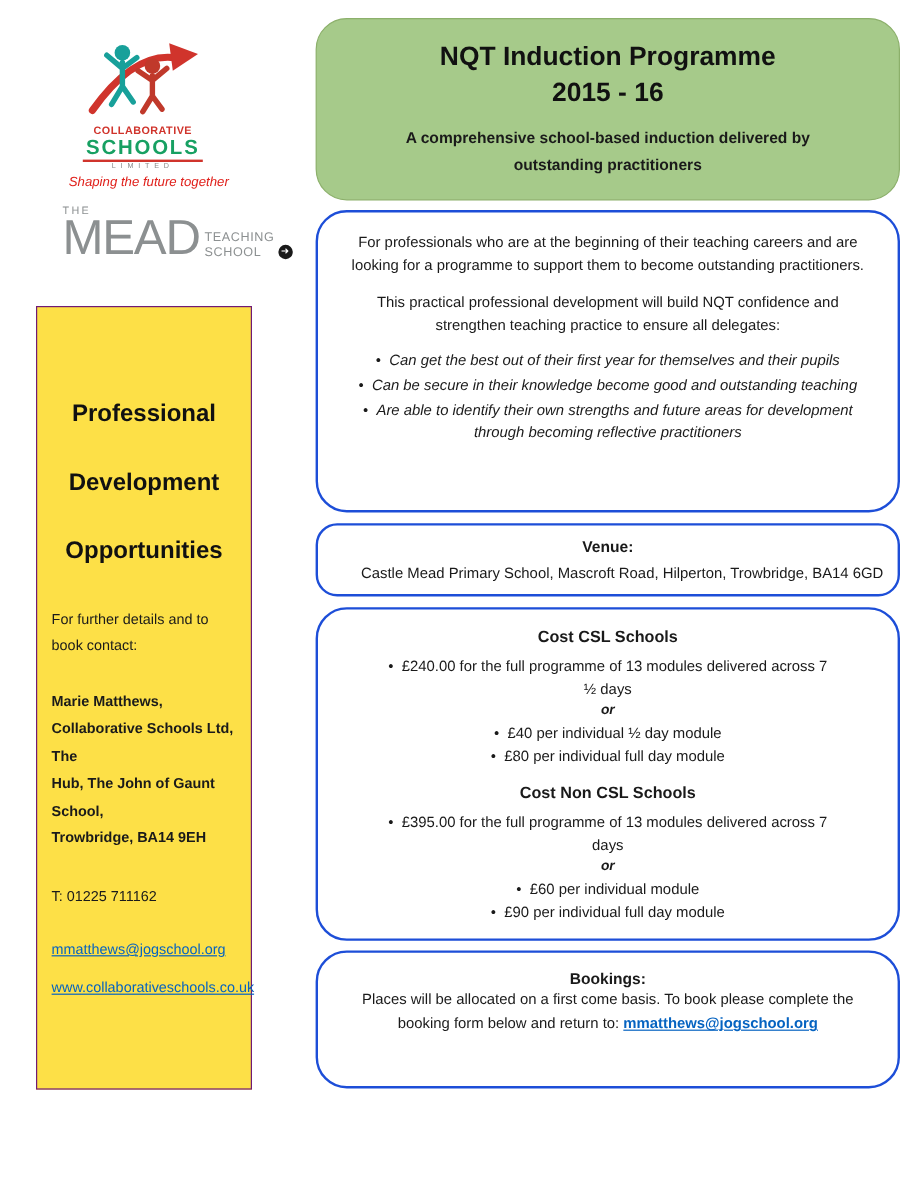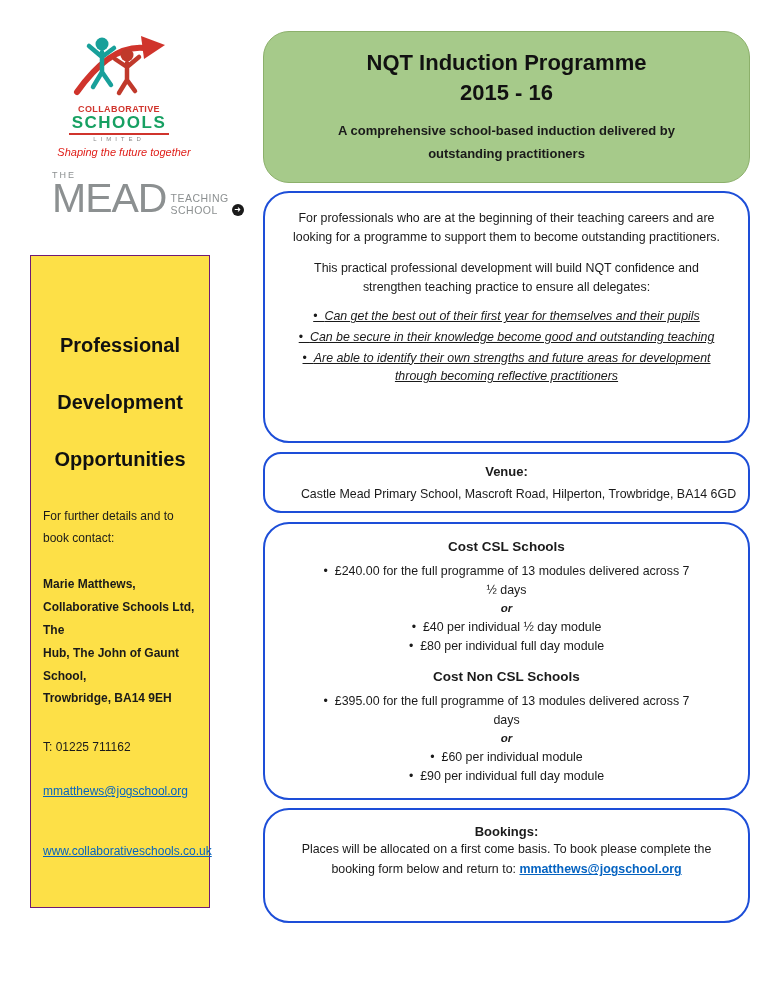--- a/index.html
+++ b/index.html
@@ -28,35 +28,35 @@
 
   
   .green-panel { position:absolute; left:30px; top:255px; width:180px; height:653px;
                  background:#fde047; border:1px solid #701a75; padding:78px 12px 0; }
   .panel-title { text-align:center; font-weight:bold; font-size:20px; color:#111; }
   .panel-title div { margin-bottom:34px; }
   .contact-intro { font-size:12px; line-height:1.85; margin-top:24px; }
   .contact-block { font-size:12px; font-weight:bold; line-height:1.9; margin-top:24px; }
   .phone { font-size:12px; margin-top:30px; }
   .panel-link { display:block; margin-top:30px; font-size:12px; color:#0563C1; text-decoration:underline; cursor:pointer; }
-  .panel-link.last { margin-top:46px; }
+  .panel-link.last { margin-top:18px; }
 
   
-  .right-col { position:absolute; left:263px; top:16px; width:487px; }
+  .right-col { position:absolute; left:263px; top:0; width:487px; }
   .card { border:2px solid #1d4ed8; border-radius:26px; background:#fff; }
   .header-card { margin-top:15px; height:152px; background:#A6CA8A; border:1px solid #8CB06B;
                  text-align:center; padding-top:16px; }
   .header-title { font-size:22px; font-weight:bold; line-height:1.35; color:#111; }
   .header-sub { font-size:13px; font-weight:bold; margin-top:13px; line-height:1.75; }
   .intro-card { margin-top:8px; min-height:252px; padding:16px 22px 10px; font-size:12.4px;
                 text-align:center; line-height:1.5; }
   .intro-para2 { margin-top:13px; }
   .intro-bullets { margin-top:11px; font-style:italic; }
   .bullet::before { content:"\2022\00a0\00a0"; font-style:normal; }
-  .intro-bullets .bullet { max-width:420px; margin:0 auto 2px;text-decoration:underline; }
+  .intro-bullets .bullet { max-width:420px; margin:0 auto 2px; }
   .venue-card { margin-top:9px; height:61px; text-align:center; padding-top:10px; border-radius:18px; }
   .venue-heading { font-size:13px; font-weight:bold; }
   .venue-text { font-size:12.4px; margin-top:8px;padding-left:24px; }
   .cost-card { margin-top:9px; min-height:278px; text-align:center; padding-top:13px;
                font-size:12.4px; line-height:1.55; }
   .cost-heading { font-size:13.5px; font-weight:bold; margin-bottom:4px; }
   .cost-heading2 { margin-top:10px; }
   .cost-bullet-wide { max-width:372px; margin:0 auto; }
   .or { font-weight:bold; font-style:italic; font-size:11.5px; }
   .bookings-card { margin-top:8px; min-height:115px; text-align:center; padding:14px 18px 0; }

